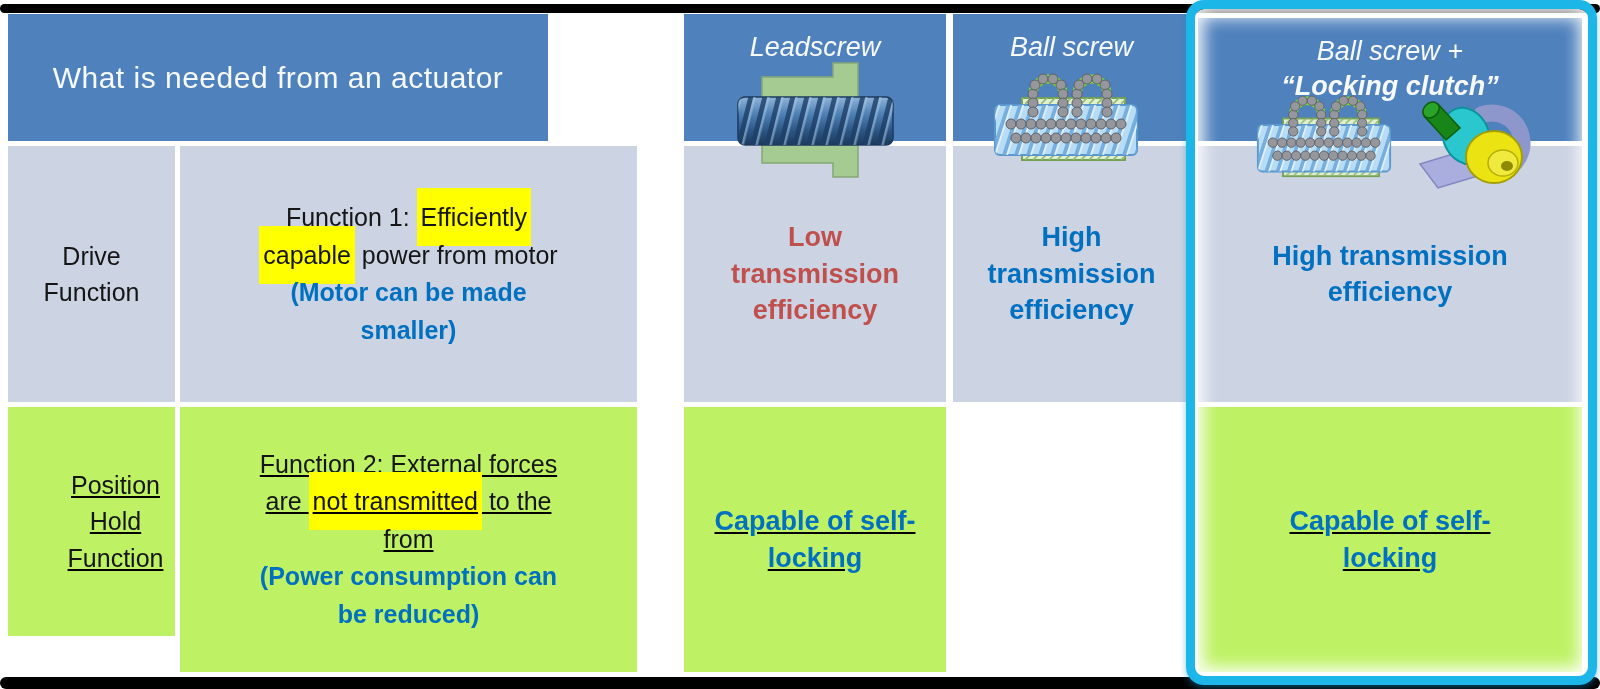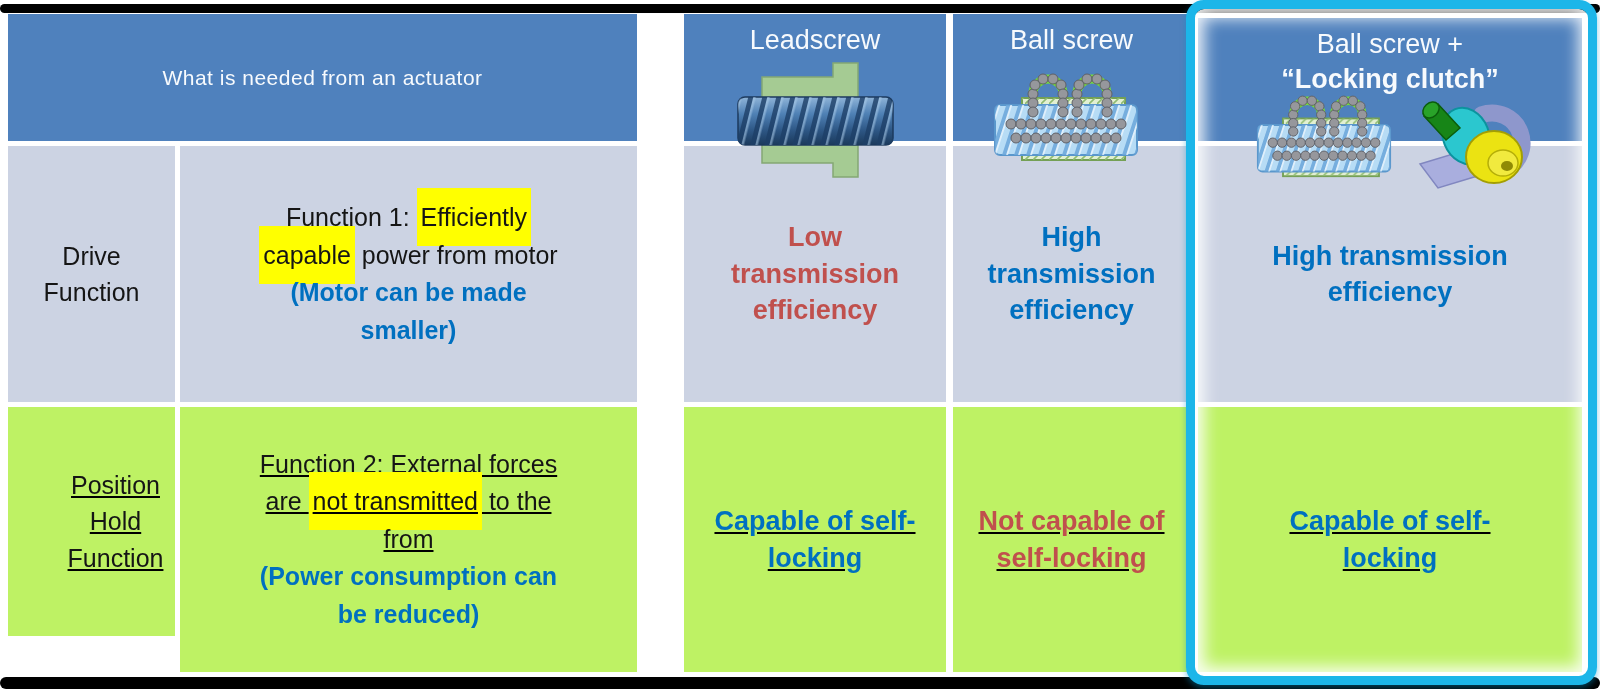--- a/index.html
+++ b/index.html
@@ -12,37 +12,37 @@
   .bar-top{left:0;top:4px;width:1600px;height:9px;border-radius:5px;}
   .bar-bottom{left:0;top:677px;width:1600px;height:12px;border-radius:6px;}
 
   
   .cell{display:flex;align-items:center;justify-content:center;text-align:center;z-index:2;}
   .hdr{background:#4f81bd;color:#f7fafd;}
   .row-drive{background:#ccd3e3;}
   .row-hold{background:#bef264;text-decoration:underline;}
 
   
-  .lt-header{left:8px;top:14px;width:629px;height:127px;font-size:21px;letter-spacing:.5px;}
+  .lt-header{left:8px;top:14px;width:540px;height:127px;font-size:30px;letter-spacing:.5px;}
   .lt-label-1{left:8px;top:146px;width:167px;height:256px;}
   .lt-body-1 {left:180px;top:146px;width:457px;height:256px;}
   .lt-label-2{left:8px;top:407px;width:167px;height:229px;padding-left:48px;}
   .lt-body-2 {left:180px;top:407px;width:457px;height:265px;}
   .label-text{font-size:25px;color:#151515;line-height:1.45;max-width:130px;}
   .body-text{font-size:25px;color:#151515;line-height:1.5;}
   mark{background:#ffff00;color:inherit;padding:15px 4px;}
   .benefit{color:#0070c0;font-weight:700;display:inline-block;text-align:center;}
   .benefit-1{max-width:260px;}
   .benefit-2{max-width:310px;}
 
   
   .c1-hdr{left:684px;top:14px;width:262px;height:127px;}
   .c2-hdr{left:953px;top:14px;width:237px;height:127px;}
   .c3-hdr{left:1198px;top:18px;width:384px;height:123px;}
-  .col-hdr{align-items:flex-start;font-size:27px;padding-top:9px;line-height:1.3;}
+  .col-hdr{align-items:flex-start;font-size:27px;padding-top:16px;line-height:1.3;font-style:italic;}
   .c1-drive{left:684px;top:146px;width:262px;height:256px;}
   .c2-drive{left:953px;top:146px;width:237px;height:256px;}
   .c3-drive{left:1198px;top:146px;width:384px;height:256px;}
   .c1-hold{left:684px;top:407px;width:262px;height:265px;}
   .c2-hold{left:953px;top:407px;width:237px;height:265px;}
   .c3-hold{left:1198px;top:407px;width:384px;height:265px;}
   .verdict{font-weight:700;font-size:27px;line-height:1.35;}
   .pos{color:#0070c0;}
   .neg{color:#c0504d;}
   .w-narrow{max-width:200px;}
@@ -108,23 +108,20 @@
   </div>
   <div class="abs cell row-hold c1-hold">
     <span class="verdict pos w-mid">Capable of self-locking</span>
   </div>
 
   <div class="abs cell hdr col-hdr c2-hdr">
     <span>Ball screw</span>
   </div>
   <div class="abs cell row-drive c2-drive">
     <span class="verdict pos w-narrow">High transmission efficiency</span>
-  </div>
-  <div class="abs cell row-hold c2-hold">
-    <span class="verdict neg w-mid">Not capable of self-locking</span>
   </div>
 
   <div class="abs cell hdr col-hdr c3-hdr">
     <span>
       <span>Ball screw +</span><br>
       <span class="bold">“Locking clutch”</span>
     </span>
   </div>
   <div class="abs cell row-drive c3-drive">
     <span class="verdict pos w-wide">High transmission efficiency</span>

